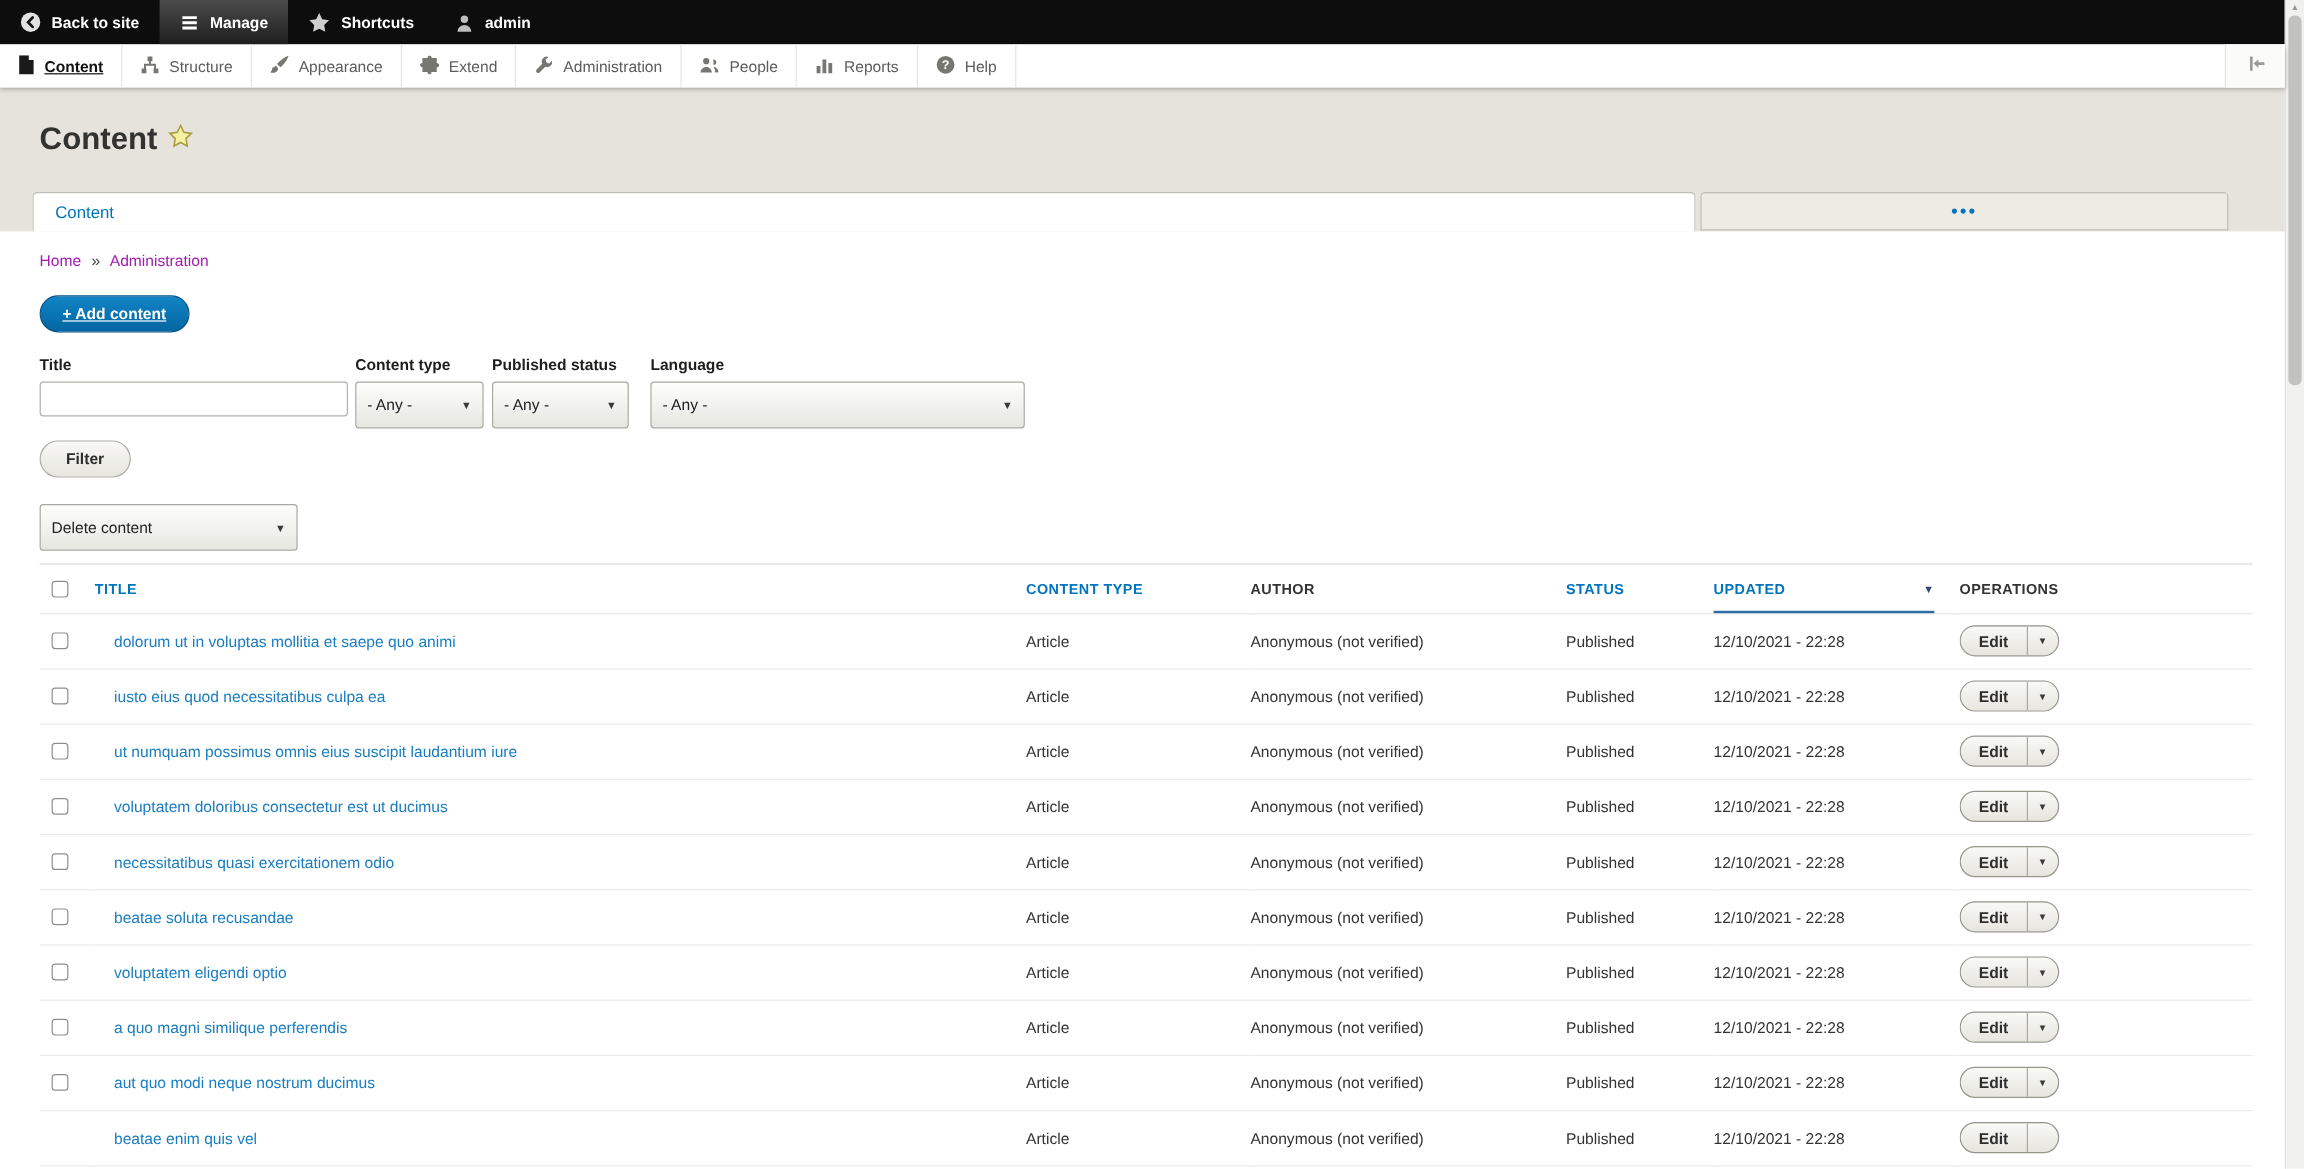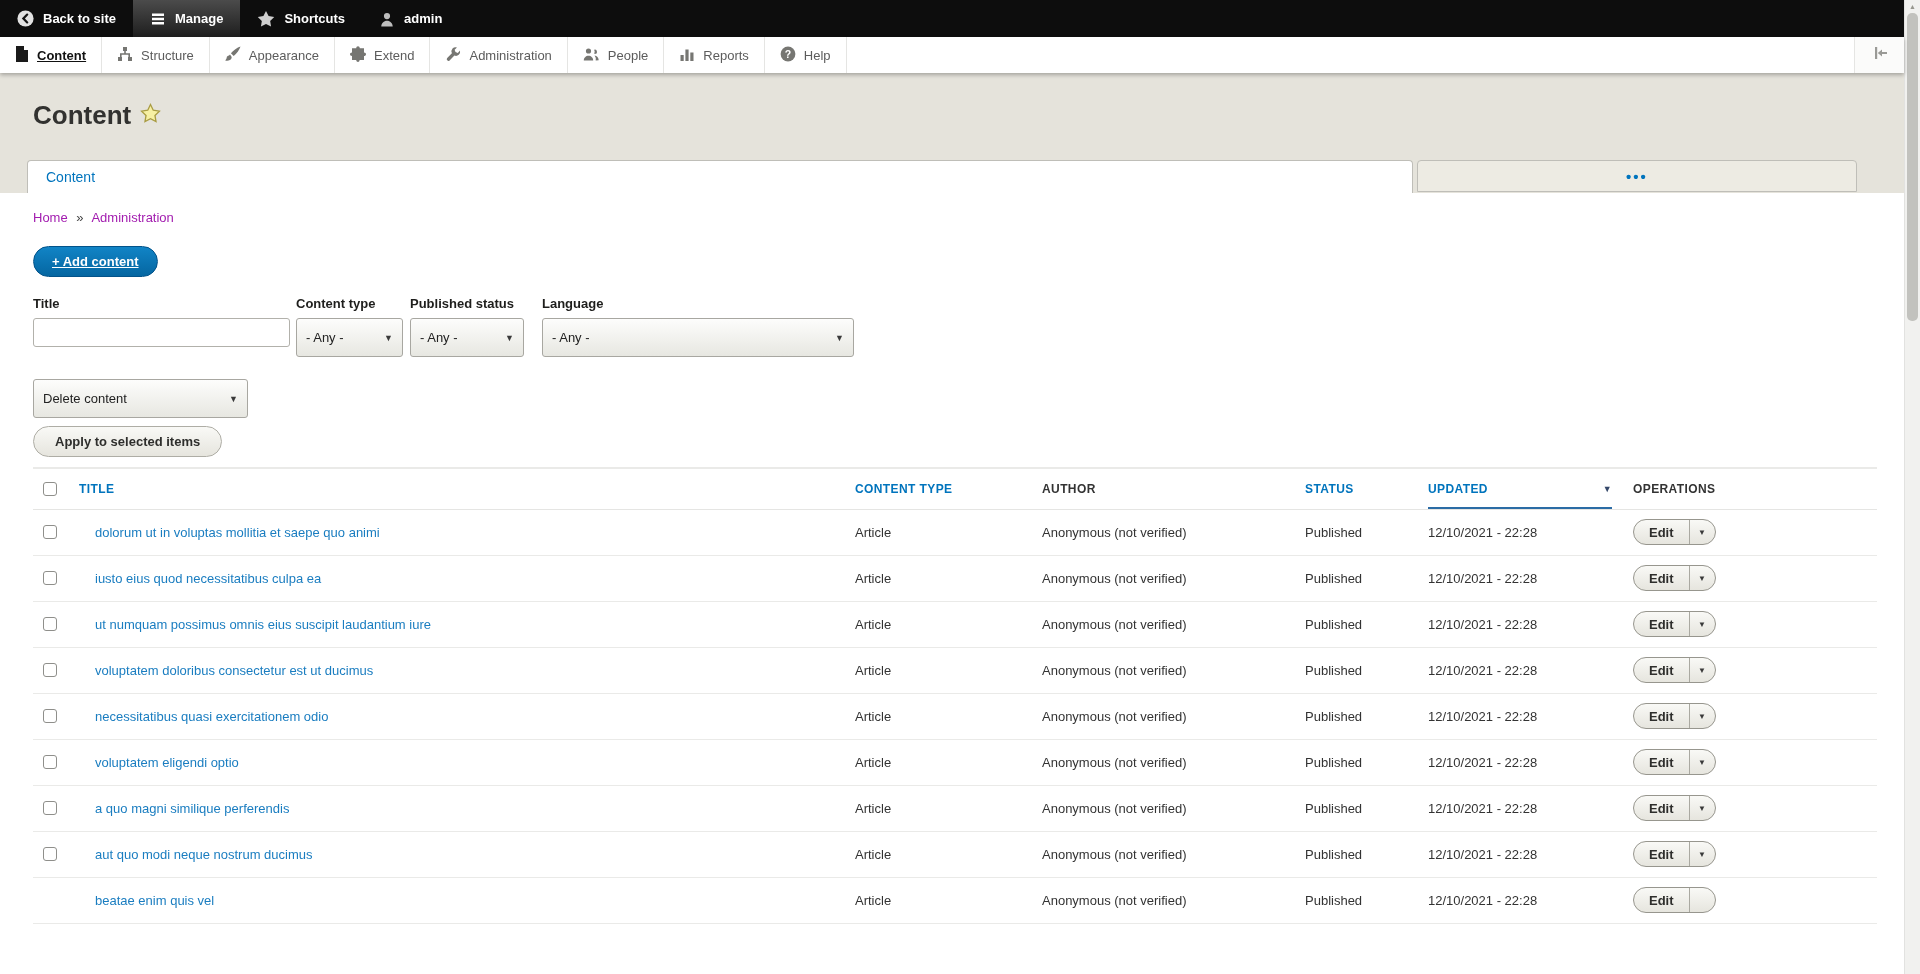--- a/index.html
+++ b/index.html
@@ -316,29 +316,29 @@
       </div>
       <div class="f-col">
         <label class="f-label">Language</label>
         <div class="select" style="width:312px;">
           <span>- Any -</span>
           <span class="arrow">▼</span>
         </div>
       </div>
     </div>
 
+    <div class="filter-btn-row">
+      <button class="btn-gray">Filter</button>
+    </div>
 
     <div class="action-row">
       <div class="select" style="width:215px;">
         <span>Delete content</span>
         <span class="arrow">▼</span>
       </div>
-    </div>
-    <div class="apply-row">
-      <button class="btn-gray">Apply to selected items</button>
     </div>
 
     <div class="table-wrap">
       <table>
         <colgroup>
           <col style="width:46px">
             <col style="width:776px">
             <col style="width:187px">
           <col style="width:263px">
             <col style="width:123px">
@@ -442,20 +442,36 @@
                   <button class="edit-btn">Edit</button>
                   <button class="edit-dd">
                     <span class="dd-arrow">▼</span>
                   </button>
                 </span></td>
             </tr>
             <tr>
               <td class="c-check">
                 <input type="checkbox" class="cbx" style="">
               </td>
+              <td><a href="#">beatae soluta recusandae</a></td>
+              <td>Article</td>
+              <td>Anonymous (not verified)</td>
+              <td>Published</td>
+              <td>12/10/2021 - 22:28</td>
+              <td><span class="split-btn">
+                  <button class="edit-btn">Edit</button>
+                  <button class="edit-dd">
+                    <span class="dd-arrow">▼</span>
+                  </button>
+                </span></td>
+            </tr>
+            <tr>
+              <td class="c-check">
+                <input type="checkbox" class="cbx" style="">
+              </td>
               <td><a href="#">voluptatem eligendi optio</a></td>
               <td>Article</td>
               <td>Anonymous (not verified)</td>
               <td>Published</td>
               <td>12/10/2021 - 22:28</td>
               <td><span class="split-btn">
                   <button class="edit-btn">Edit</button>
                   <button class="edit-dd">
                     <span class="dd-arrow">▼</span>
                   </button>

